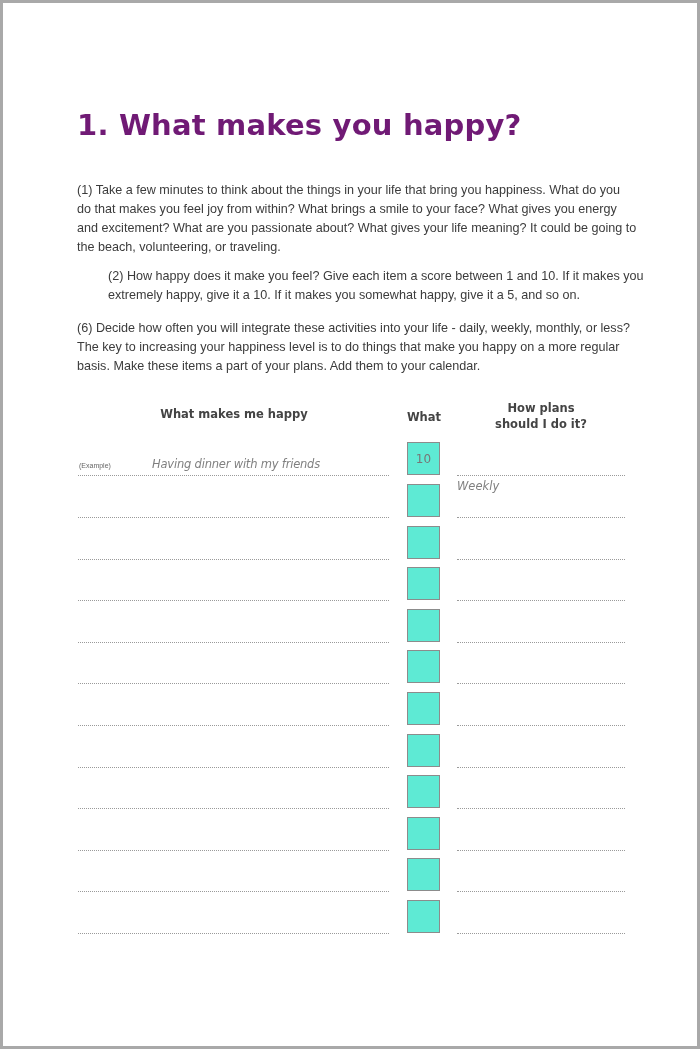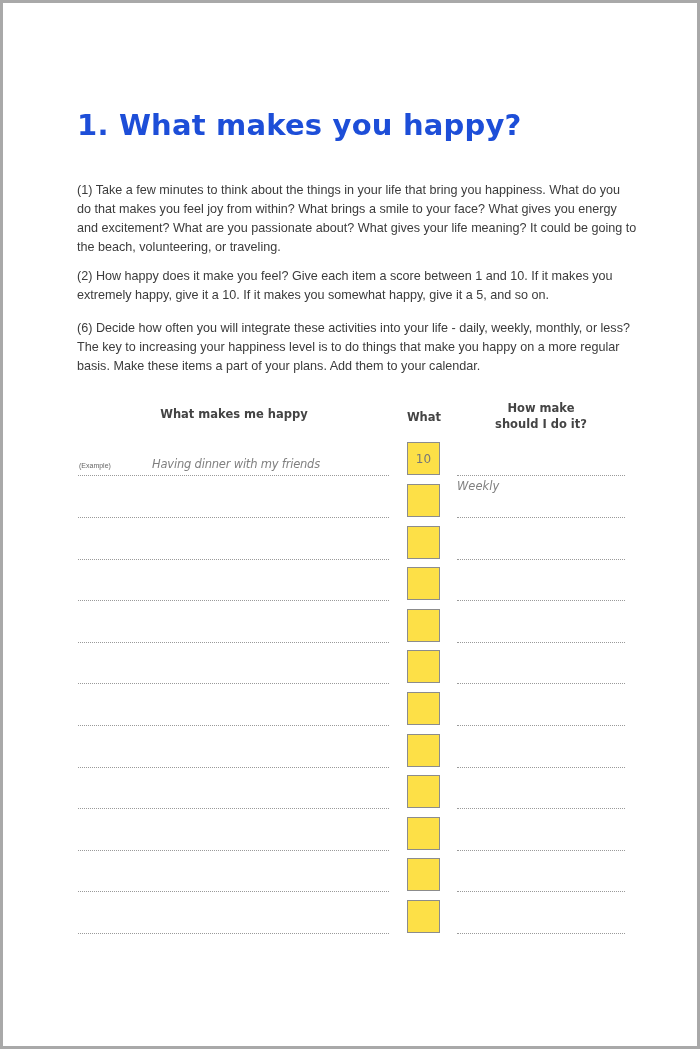--- a/index.html
+++ b/index.html
@@ -5,51 +5,51 @@
     * { box-sizing: border-box; margin: 0; padding: 0; }
     html, body { width: 700px; height: 1049px; background: #ffffff; overflow: hidden; }
     body { position: relative; font-family: "DejaVu Sans", sans-serif; color: #3a3a3a; }
     .frame {
       position: absolute; left: 0; top: 0; width: 700px; height: 1049px;
       border: 3px solid #a9a9a9; background: #ffffff;
     }
     .title {
       position: absolute; left: 77px; top: 108px;
       font-family: "DejaVu Sans", sans-serif; font-weight: bold;
-      font-size: 29px; letter-spacing: 0.2px; color: #1d4ed8;
+      font-size: 29px; letter-spacing: 0.2px; color: #701a75;
       white-space: nowrap;
     }
     .para {
       position: absolute; left: 77px; width: 560px;
       font-family: "Liberation Sans", sans-serif; font-size: 12.6px;
       line-height: 19px; color: #3b3b3b;
     }
     .p1 { top: 181px; }
-    .p2 { top: 267px; }
+    .p2 { top: 267px; margin-left: 31px; }
     .p3 { top: 319px; }
     .hdr {
       position: absolute; font-family: "DejaVu Sans", sans-serif;
       font-weight: bold; font-size: 11.5px; color: #444; text-align: center;
       line-height: 16px;
     }
     .hdr-what { left: 78px; width: 312px; top: 406px; }
     .hdr-score { left: 395px; width: 58px; top: 409px; }
     .hdr-often { left: 457px; width: 168px; top: 400px; }
     .row { position: absolute; left: 0; width: 559px; height: 42px; }
     .line-left {
       position: absolute; left: 78px; width: 311px; height: 0;
       border-top: 1px dotted #9a9a9a; top: 33px;
     }
     .line-right {
       position: absolute; left: 457px; width: 168px; height: 0;
       border-top: 1px dotted #9a9a9a; top: 33px;
     }
     .score-box {
       position: absolute; left: 407px; top: 0; width: 33px; height: 33px;
-      border: 1px solid #8c8c8c; background: #fde047;
+      border: 1px solid #8c8c8c; background: #5eead4;
       font-family: "DejaVu Sans", sans-serif; font-size: 12px; color: #777;
       display: flex; align-items: center; justify-content: center;
     }
     .example-label {
       position: absolute; left: 79px; top: 20px;
       font-family: "Liberation Sans", sans-serif; font-size: 7px; color: #666;
     }
     .example-text {
       position: absolute; left: 152px; top: 15px;
       font-family: "DejaVu Sans", sans-serif; font-size: 11.5px; color: #808080;
@@ -69,21 +69,21 @@
 
 <h1 class="title">1. What makes you happy?</h1>
 
 <p class="para p1">(1) Take a few minutes to think about the things in your life that bring you happiness. What do you do that makes you feel joy from within? What brings a smile to your face? What gives you energy and excitement? What are you passionate about? What gives your life meaning? It could be going to the beach, volunteering, or traveling.</p>
 <p class="para p2">(2) How happy does it make you feel? Give each item a score between 1 and 10. If it makes you extremely happy, give it a 10. If it makes you somewhat happy, give it a 5, and so on.</p>
 <p class="para p3">(6) Decide how often you will integrate these activities into your life - daily, weekly, monthly, or less? The key to increasing your happiness level is to do things that make you happy on a more regular basis. Make these items a part of your plans. Add them to your calendar.</p>
 
 <div class="hdr hdr-what">What makes me happy</div>
 <div class="hdr hdr-score">What</div>
 <div class="hdr hdr-often">
-  <div>How make</div>
+  <div>How plans</div>
   <div>should I do it?</div>
 </div>
 
 <div class="row" style="top:442px;">
   <span class="example-label">(Example)</span>
   <span class="example-text">Having dinner with my friends</span>
   <div class="line-left"></div>
   <div class="score-box">10</div>
   <span class="example-often">Weekly</span>
   <div class="line-right"></div>

